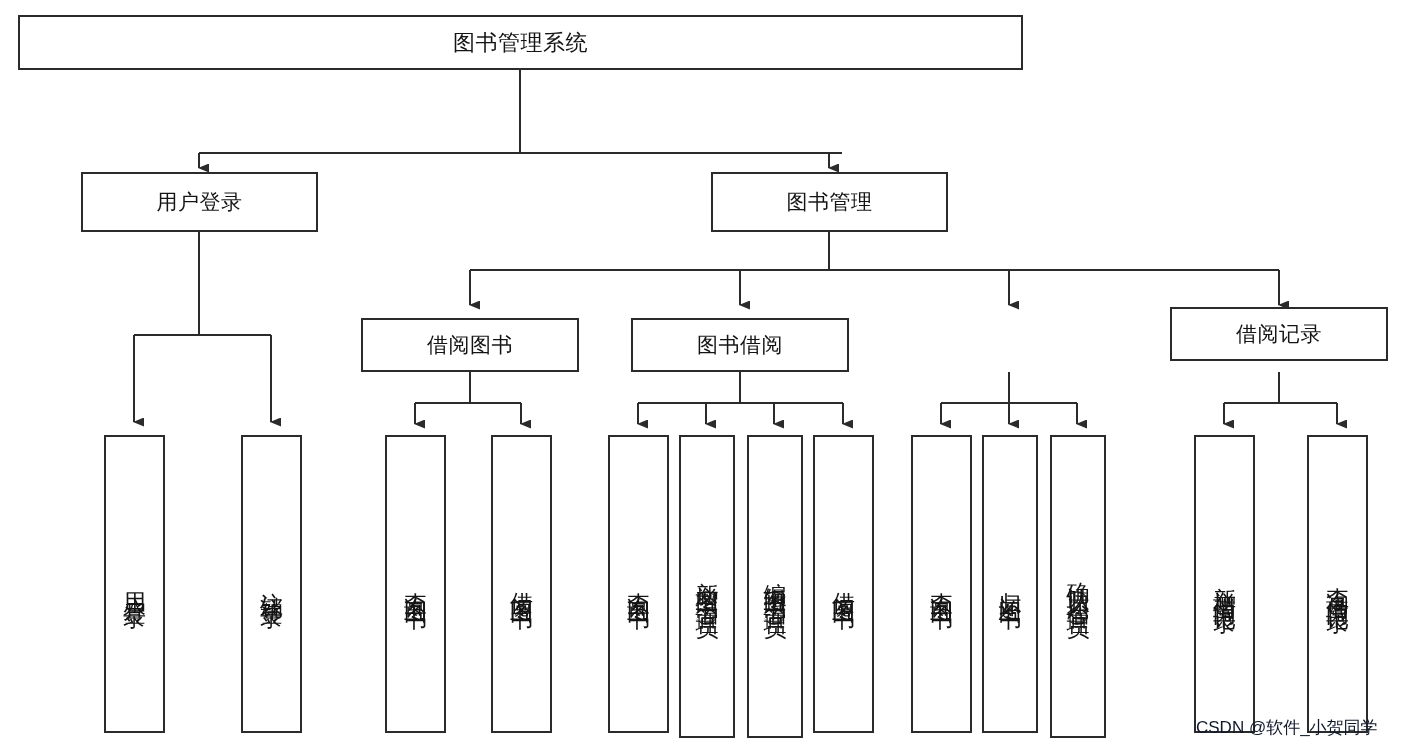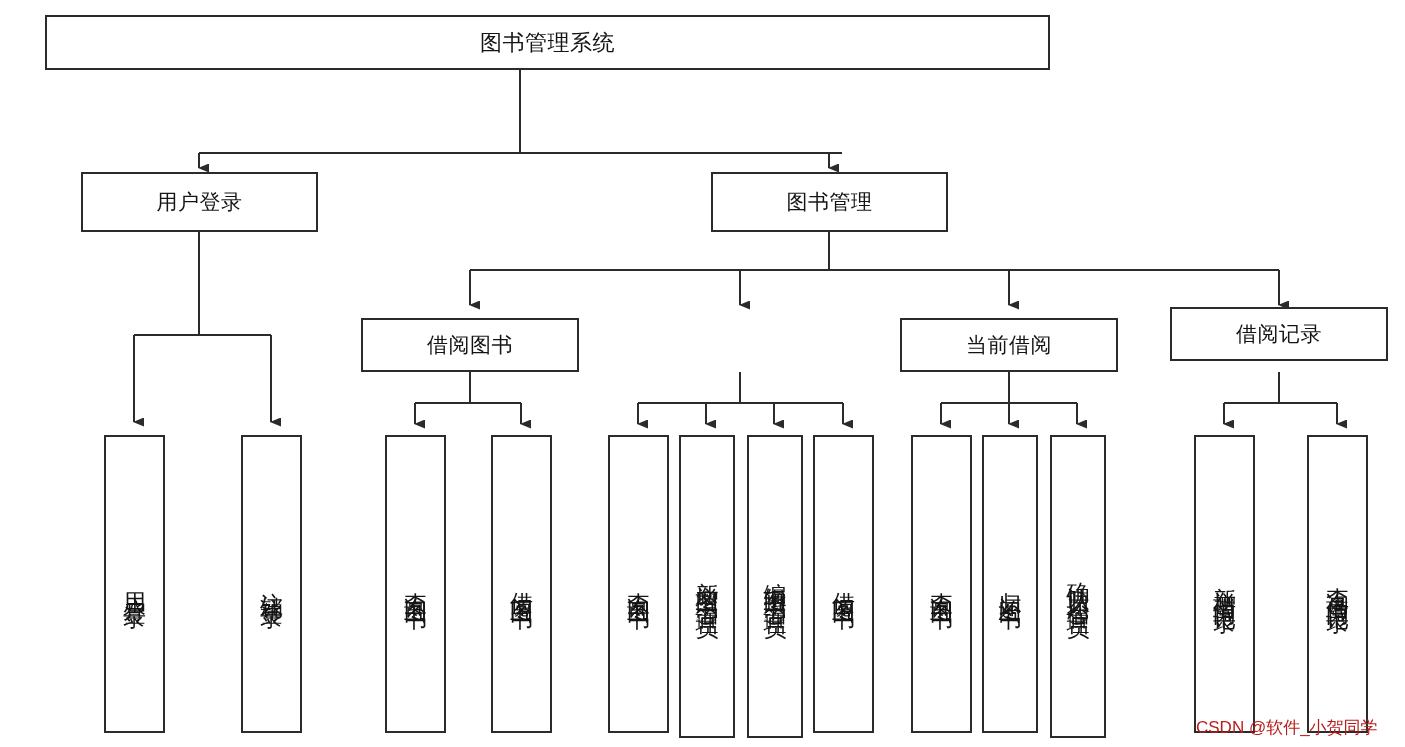--- a/index.html
+++ b/index.html
@@ -58,21 +58,21 @@
     text-orientation:upright;
     font-size:23px;
     line-height:1.0;
     letter-spacing:5px;
     white-space:normal;
     max-height:100%;
   }
   .watermark{
     position:absolute;
     font-size:17px;
-    color:#b91c1c;
+    color:#0f172a;
     white-space:nowrap;
     user-select:none;
     font-family:"Liberation Sans","DejaVu Sans",sans-serif;
   }
 </style>
 </head>
 <body>
 
 <div id="diagram-root">
 
@@ -120,40 +120,40 @@
       <path d="M1009,403 L1009,424" marker-end="url(#arrowhead)"></path>
       <path d="M1077,403 L1077,424" marker-end="url(#arrowhead)"></path>
 
       <path d="M1279,372 L1279,403"></path>
       <path d="M1224,403 L1337,403"></path>
       <path d="M1224,403 L1224,424" marker-end="url(#arrowhead)"></path>
       <path d="M1337,403 L1337,424" marker-end="url(#arrowhead)"></path>
     </g>
   </svg>
 
-  <div class="node h root" style="left:18px; top:15px; width:1005px; height:55px;margin-left:27px;">
+  <div class="node h root" style="left:18px; top:15px; width:1005px; height:55px;">
     <span class="node-label">图书管理系统</span>
   </div>
 
   <div class="node h" style="left:81px; top:172px; width:237px; height:60px;">
     <span class="node-label">用户登录</span>
   </div>
 
   <div class="node h" style="left:711px; top:172px; width:237px; height:60px;">
     <span class="node-label">图书管理</span>
   </div>
 
   <div class="node h" style="left:361px; top:318px; width:218px; height:54px;">
     <span class="node-label">借阅图书</span>
   </div>
 
-
-  <div class="node h" style="left:900px; top:318px; width:218px; height:54px;">
-    <span class="node-label">当前借阅</span>
-  </div>
+  <div class="node h" style="left:631px; top:318px; width:218px; height:54px;">
+    <span class="node-label">图书借阅</span>
+  </div>
+
 
   <div class="node h" style="left:1170px; top:307px; width:218px; height:54px;">
     <span class="node-label">借阅记录</span>
   </div>
 
   <div class="node v" style="left:104px; top:435px; width:61px; height:298px;">
     <span class="node-label">用户登录</span>
   </div>
 
   <div class="node v" style="left:241px; top:435px; width:61px; height:298px;">

